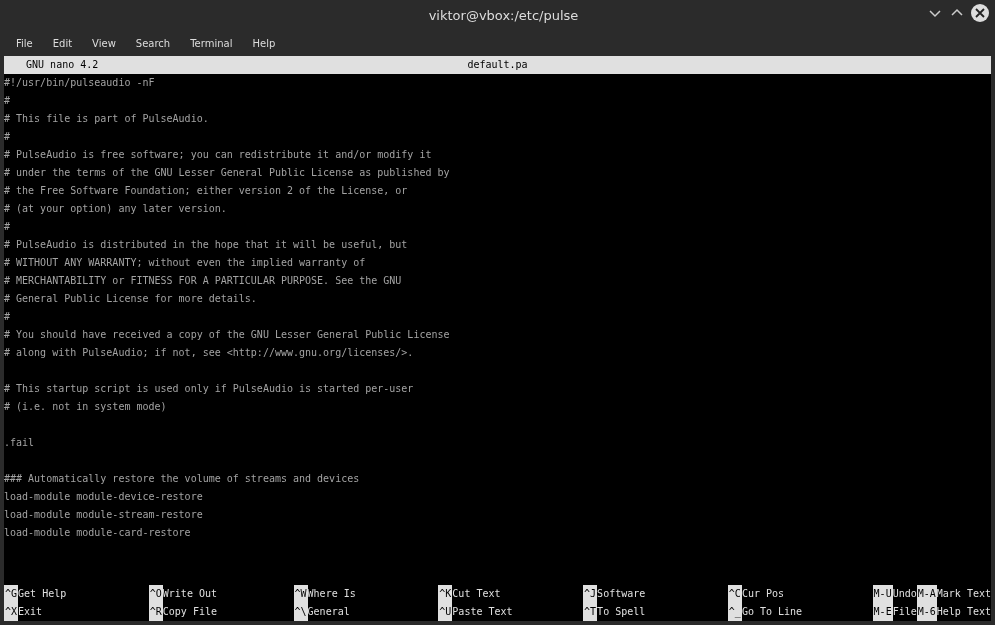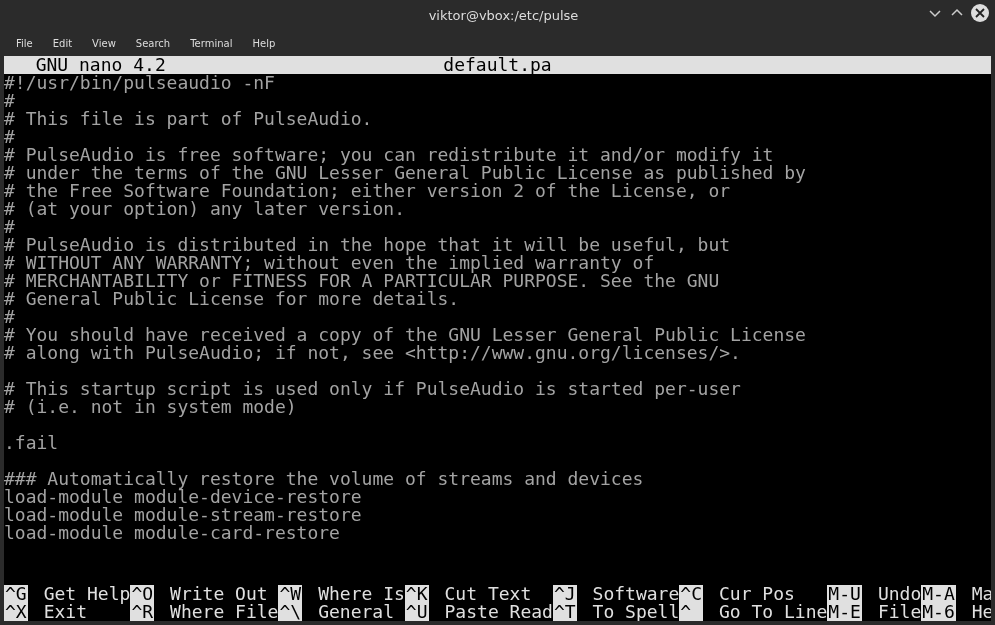--- a/index.html
+++ b/index.html
@@ -73,21 +73,21 @@
       color: #ddd;
     }
     .menu-item {
       padding: 3px 8px;
       cursor: pointer;
     }
     .terminal {
       flex: 1;
       background: #000;
       color: #e0e0e0;
-      font-size: 18px;
+      font-size: 10px;
       line-height: 18px;
       padding: 0;
       margin: 0 4px 4px 4px;
       position: relative;
       overflow: hidden;
     }
     .nano-header {
       background: #e0e0e0;
       color: #000;
       display: flex;
@@ -120,21 +120,21 @@
     }
     .shortcut {
       display: flex;
     }
     .key {
       background: #e0e0e0;
       color: #000;
       padding: 0 1px;
     }
     .label {
-      padding-left: 16px;
+      padding-left: 0;
     }
   </style>
 </head>
 <body>
 
 <div class="window">
 
   <div class="titlebar">
     <span>viktor@vbox:/etc/pulse</span>
     <div class="window-controls">
@@ -194,25 +194,25 @@
 
 ### Automatically restore the volume of streams and devices
 load-module module-device-restore
 load-module module-stream-restore
 load-module module-card-restore</div>
 
     <div class="shortcuts">
       <div class="shortcut"><span class="key">^G</span><span class="label">Get Help</span></div>
       <div class="shortcut"><span class="key">^X</span><span class="label">Exit</span></div>
       <div class="shortcut"><span class="key">^O</span><span class="label">Write Out</span></div>
-      <div class="shortcut"><span class="key">^R</span><span class="label">Where File</span></div>
+      <div class="shortcut"><span class="key">^R</span><span class="label">Copy File</span></div>
       <div class="shortcut"><span class="key">^W</span><span class="label">Where Is</span></div>
       <div class="shortcut"><span class="key">^\</span><span class="label">General</span></div>
       <div class="shortcut"><span class="key">^K</span><span class="label">Cut Text</span></div>
-      <div class="shortcut"><span class="key">^U</span><span class="label">Paste Read</span></div>
+      <div class="shortcut"><span class="key">^U</span><span class="label">Paste Text</span></div>
       <div class="shortcut"><span class="key">^J</span><span class="label">Software</span></div>
       <div class="shortcut"><span class="key">^T</span><span class="label">To Spell</span></div>
       <div class="shortcut"><span class="key">^C</span><span class="label">Cur Pos</span></div>
       <div class="shortcut"><span class="key">^_</span><span class="label">Go To Line</span></div>
       <div class="shortcut"><span class="key">M-U</span><span class="label">Undo</span></div>
       <div class="shortcut"><span class="key">M-E</span><span class="label">File</span></div>
       <div class="shortcut"><span class="key">M-A</span><span class="label">Mark Text</span></div>
       <div class="shortcut"><span class="key">M-6</span><span class="label">Help Text</span></div>
     </div>
   </div>

